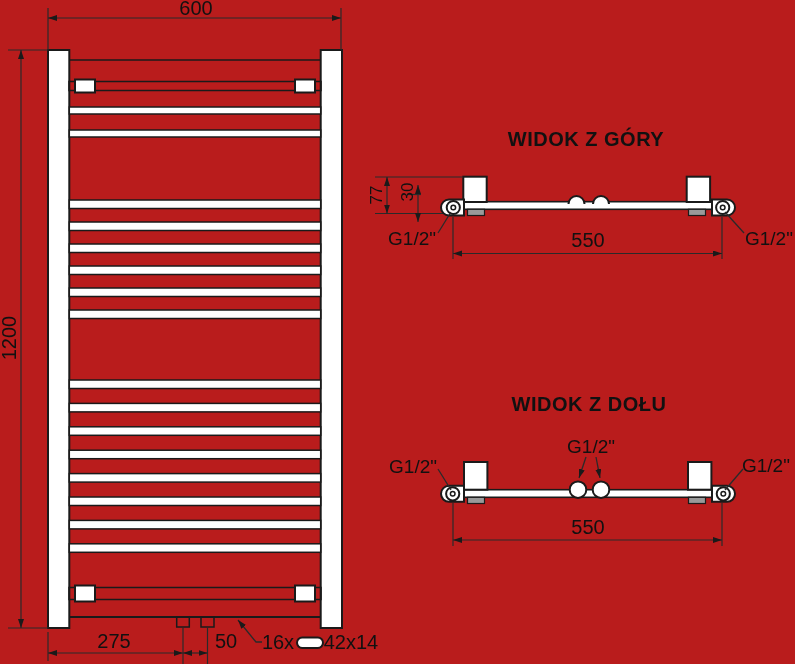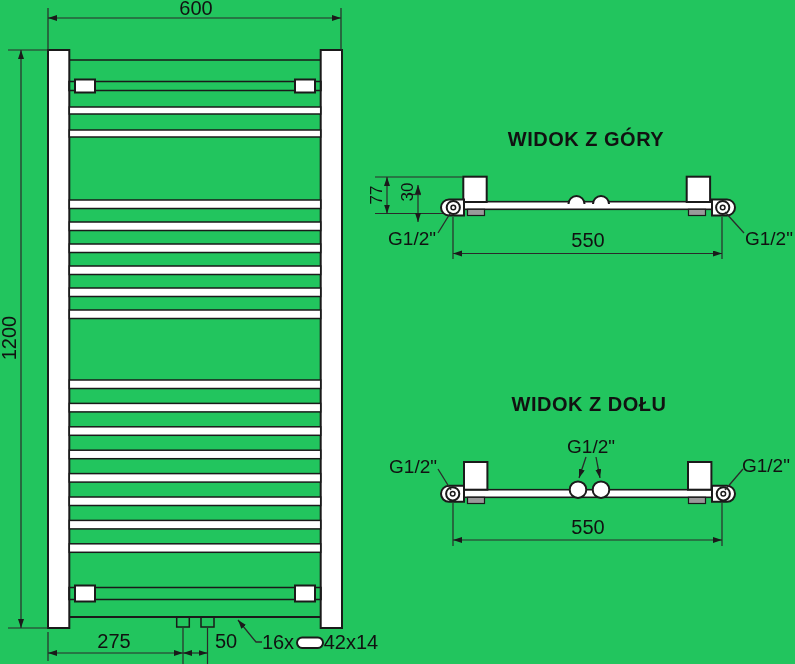--- a/index.html
+++ b/index.html
@@ -1,16 +1,16 @@
 <!DOCTYPE html>
 <html><head>
 <meta charset="utf-8">
 <style>
   html,body{margin:0;padding:0;background:#fff;}
-  .stage{position:relative;width:795px;height:664px;background:#22c55e;overflow:hidden;}
+  .stage{position:relative;width:795px;height:664px;background:#b91c1c;overflow:hidden;}
   svg text{font-family:"Liberation Sans",sans-serif;fill:#111;}
   .dimtxt{font-size:20px;}
   .smalltxt{font-size:17px;}
   .thread{font-size:19px;}
   .vtitle{font-size:20px;font-weight:600;letter-spacing:.5px;}
   .outline{stroke:#1a1a1a;stroke-width:2;fill:#fff;}
   .thin{stroke:#1a1a1a;stroke-width:1.5;fill:none;}
   .dim{stroke:#2a2a2a;stroke-width:1.2;fill:none;}
   .tube{stroke:#1a1a1a;stroke-width:1.5;fill:#fff;}
   .foot{stroke:#1a1a1a;stroke-width:1.2;fill:#9a9a9a;}

